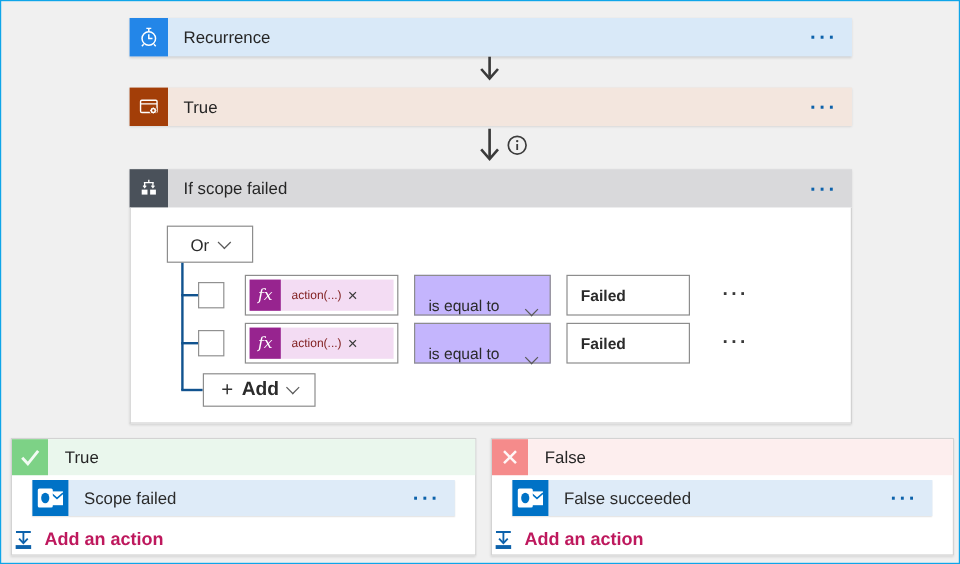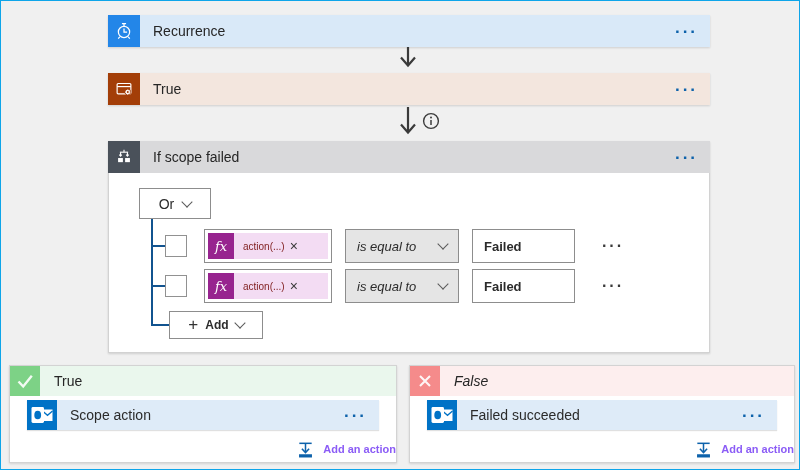--- a/index.html
+++ b/index.html
@@ -55,56 +55,56 @@
   .expr-box { position:absolute; left:95px; top:0; width:128px; height:34px;
               border:1px solid #8D8D8D; background:#fff; display:flex; align-items:center;
               padding:3px; cursor:pointer; }
   .pill { height:26px; flex:1; background:#F3DCF3; display:flex; align-items:center; }
   .fx-chip { width:26px; height:26px; background:#97248F; color:#fff; flex:none;
              display:flex; align-items:center; justify-content:center;
              font-family:"DejaVu Serif", serif; font-style:italic; font-size:13px; }
   .expr-text { font-size:10px; padding:0 5px 0 9px; color:#7f1d1d; }
   .remove-x { font-size:14px; color:#3b3b3b; cursor:pointer; line-height:1; }
   .op-box { position:absolute; left:236px; top:0; width:114px; height:34px;
-            border:1px solid #8D8D8D; background:#e5e5e5; display:flex; align-items:center;
-            justify-content:space-between; padding:0 11px; font-size:13px; cursor:pointer;font-style:italic; }
+            border:1px solid #8D8D8D; background:#c4b5fd; display:flex; align-items:flex-end;
+            justify-content:space-between; padding:0 11px; font-size:13px; cursor:pointer; }
   .val-box { position:absolute; left:363px; top:0; width:103px; height:34px;
              border:1px solid #8D8D8D; background:#fff; display:flex; align-items:center;
              padding:0 11px; font-size:13px; cursor:text;font-weight:bold; }
   .row-menu { position:absolute; left:486px; top:0; width:36px; height:34px; border:none;
               background:none; font-size:16px; font-weight:bold; letter-spacing:2px;
               color:#3a3a3a; cursor:pointer; }
   .add-btn { position:absolute; left:60px; top:138px; width:94px; height:28px;
              border:1px solid #8D8D8D; background:#fff; display:flex; align-items:center;
              justify-content:center; gap:7px; font-size:13px; cursor:pointer;
              font-family:"Liberation Sans", sans-serif; }
   .add-btn .plus { font-size:17px; font-weight:normal; color:#333; }
-  .add-btn b { font-size:12px; }
+  .add-btn b { font-size:16px; }
 
   
   .branch { position:absolute; top:364px; height:98px; background:#fff;
             border:1px solid #D3D3D3; box-shadow:0 1px 2px rgba(0,0,0,.12); }
   #true-branch { left:8px; width:388px; }
   #false-branch { left:408px; width:386px; }
   .b-header { height:30px; display:flex; align-items:center; }
   #true-branch .b-header { background:#EAF7ED; }
-  #false-branch .b-header { background:#FDEEEE;font-style:italic; }
+  #false-branch .b-header { background:#FDEEEE; }
   .b-icon { width:30px; height:30px; flex:none; display:flex; align-items:center; justify-content:center; }
   #true-branch .b-icon { background:#7DD286; }
   #false-branch .b-icon { background:#F58B8B; }
   .b-label { padding-left:14px; font-size:14px; color:#262626; }
   .action-card { position:absolute; left:17px; top:34px; right:17px; height:30px;
                  background:#DEEBF8; display:flex; align-items:center; cursor:pointer;
                  box-shadow:0 1px 1px rgba(0,0,0,.12); }
   .action-card .icon { width:30px; height:30px; flex:none; background:#0072C6;
                        display:flex; align-items:center; justify-content:center; }
   .action-card .title { padding-left:13px; font-size:14px; }
   .add-action { position:absolute; left:0; right:0; top:72px; height:22px; display:flex;
-                align-items:center; justify-content:flex-end; gap:8px; border:none;
-                background:none; cursor:pointer; color:#8b5cf6; font-size:11px;
+                align-items:center; justify-content:flex-start; gap:8px; border:none;
+                background:none; cursor:pointer; color:#be185d; font-size:15px;
                 font-weight:bold; font-family:"Liberation Sans", sans-serif; }
 </style>
 </head>
 <body>
 
 <div id="canvas">
 
   <div class="card" id="recurrence-card">
     <div class="icon">
       <svg width="22" height="22" viewBox="0 0 32 32" fill="none" stroke="#fff" stroke-width="1.8">
@@ -237,21 +237,21 @@
     </div>
     <div class="action-card">
       <div class="icon">
         <svg width="30" height="30" viewBox="0 0 30 30">
           <rect x="15.5" y="9.5" width="10" height="11.5" fill="#fff"></rect>
           <path d="M15.5 11 L20.5 15.3 L25.5 11" stroke="#0072C6" stroke-width="1.3" fill="none"></path>
           <rect x="4.5" y="7" width="12.5" height="16" rx="1.4" fill="#fff"></rect>
           <ellipse cx="10.7" cy="15" rx="3.4" ry="4.3" fill="#0072C6"></ellipse>
         </svg>
       </div>
-      <span class="title">Scope action</span>
+      <span class="title">Scope failed</span>
       <button class="menu">···</button>
     </div>
     <button class="add-action">
       <svg width="19" height="19" viewBox="0 0 20 20">
         <path d="M3.5 3.5 H16.5" stroke="#0D62AB" stroke-width="1.6" fill="none"></path>
         <path d="M10 3.5 V12.5" stroke="#0D62AB" stroke-width="1.6" fill="none"></path>
         <path d="M6.2 9.3 L10 13.3 L13.8 9.3" stroke="#0D62AB" stroke-width="1.6" fill="none"></path>
         <rect x="3.2" y="15" width="13.6" height="3.4" fill="#0D62AB"></rect>
       </svg>
       <span>Add an action</span>
@@ -269,21 +269,21 @@
     </div>
     <div class="action-card">
       <div class="icon">
         <svg width="30" height="30" viewBox="0 0 30 30">
           <rect x="15.5" y="9.5" width="10" height="11.5" fill="#fff"></rect>
           <path d="M15.5 11 L20.5 15.3 L25.5 11" stroke="#0072C6" stroke-width="1.3" fill="none"></path>
           <rect x="4.5" y="7" width="12.5" height="16" rx="1.4" fill="#fff"></rect>
           <ellipse cx="10.7" cy="15" rx="3.4" ry="4.3" fill="#0072C6"></ellipse>
         </svg>
       </div>
-      <span class="title">Failed succeeded</span>
+      <span class="title">False succeeded</span>
       <button class="menu">···</button>
     </div>
     <button class="add-action">
       <svg width="19" height="19" viewBox="0 0 20 20">
         <path d="M3.5 3.5 H16.5" stroke="#0D62AB" stroke-width="1.6" fill="none"></path>
         <path d="M10 3.5 V12.5" stroke="#0D62AB" stroke-width="1.6" fill="none"></path>
         <path d="M6.2 9.3 L10 13.3 L13.8 9.3" stroke="#0D62AB" stroke-width="1.6" fill="none"></path>
         <rect x="3.2" y="15" width="13.6" height="3.4" fill="#0D62AB"></rect>
       </svg>
       <span>Add an action</span>

